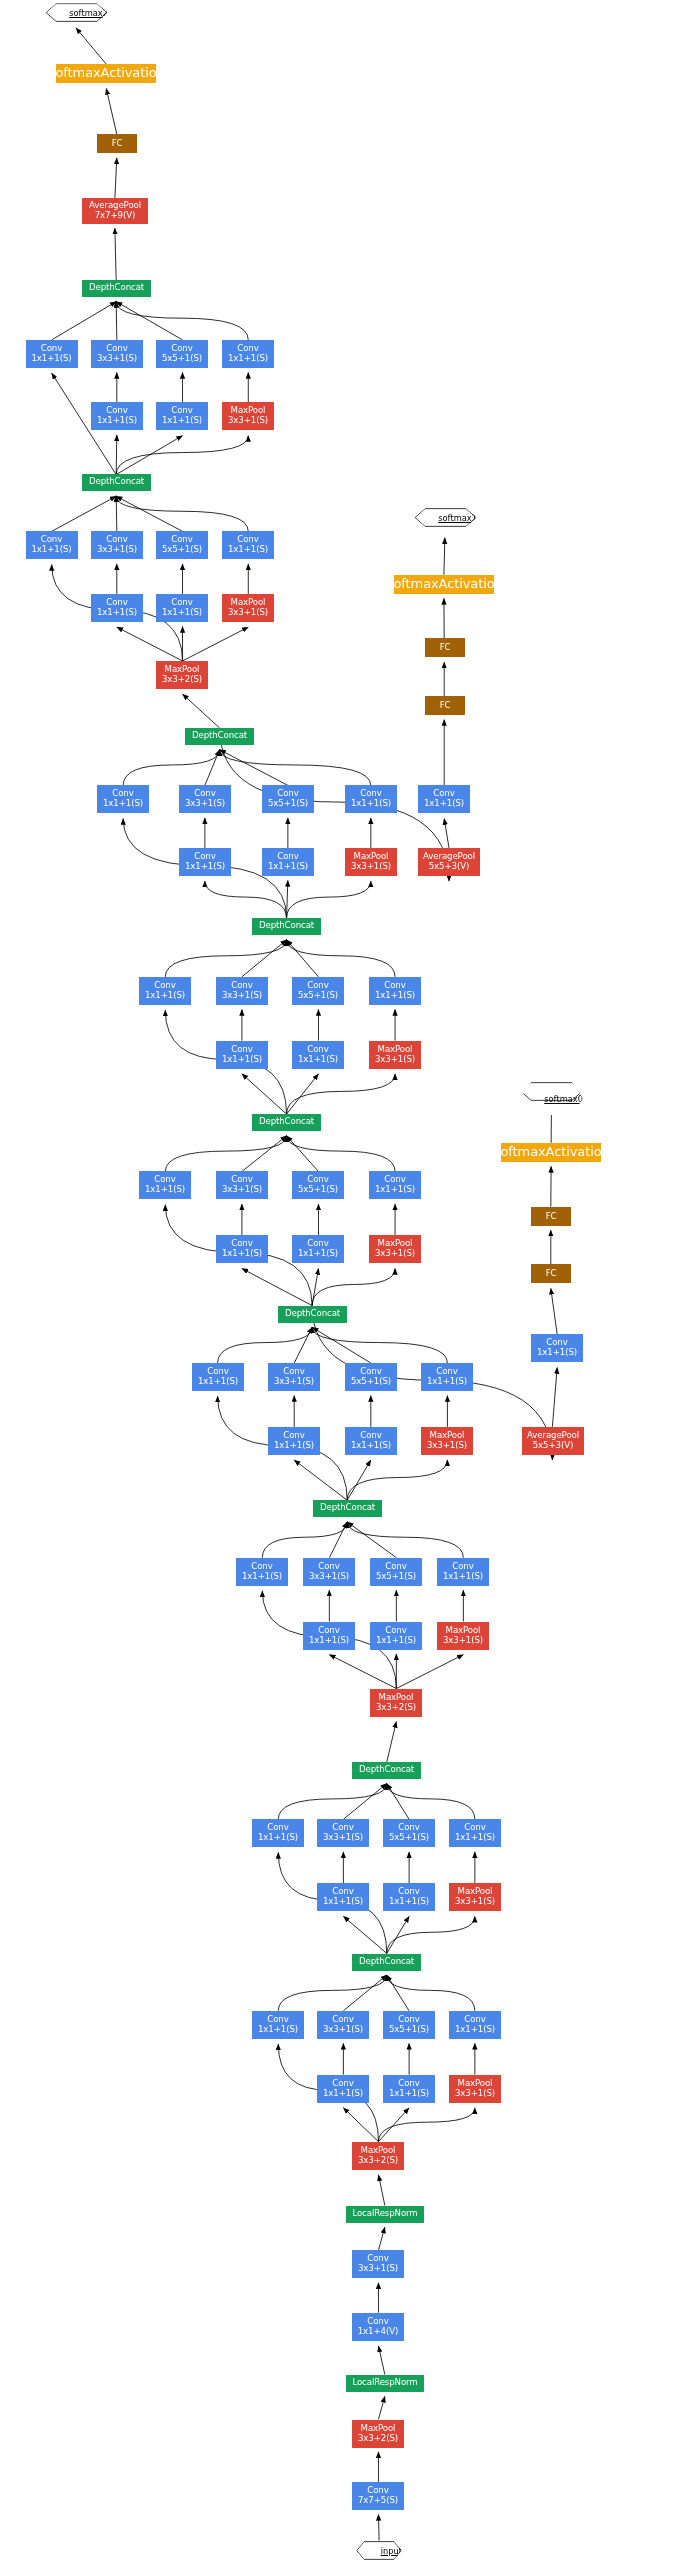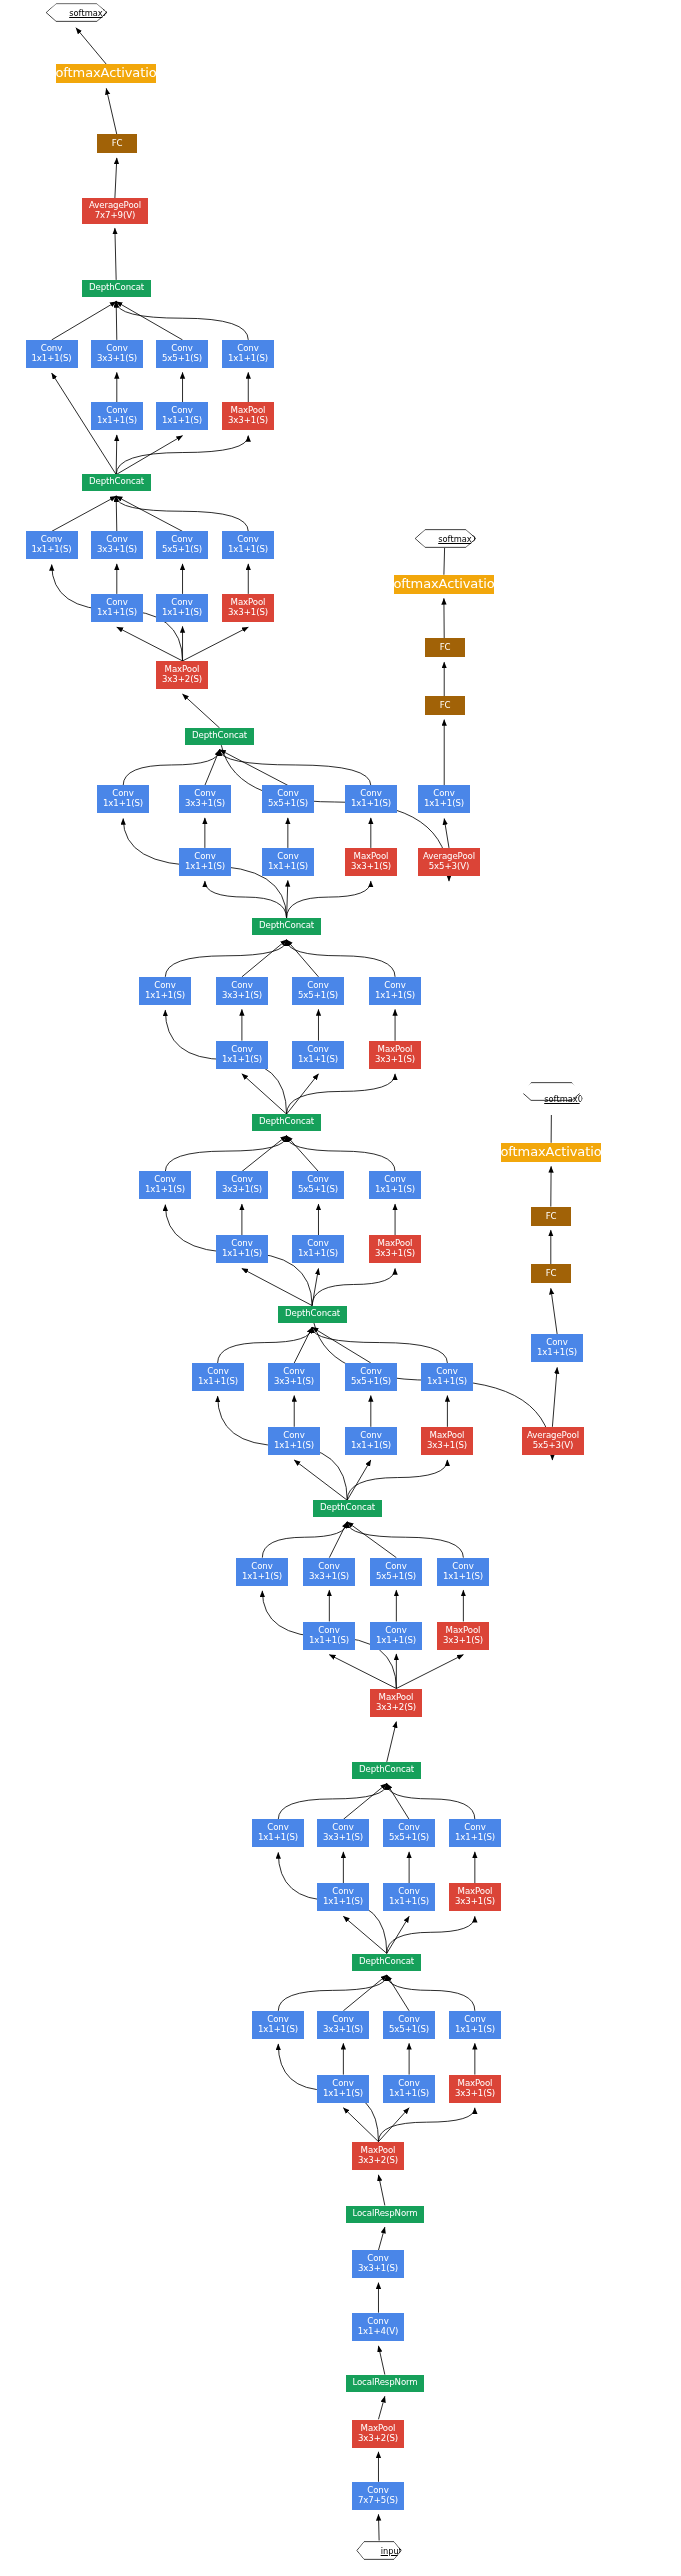--- a/index.html
+++ b/index.html
@@ -234,21 +234,21 @@
         <span class="l2">1x1+1(S)</span>
       </div>
       <div class="node n-pool" style="left: 222px; top: 594px; width: 52px; height: 28px;">
         <span class="l1">MaxPool</span>
         <span class="l2">3x3+1(S)</span>
       </div>
       <div class="node n-pool" style="left: 156px; top: 661px; width: 52px; height: 28px;">
         <span class="l1">MaxPool</span>
         <span class="l2">3x3+2(S)</span>
       </div>
-      <div class="octagon" style="left: 414px; top: 529px; width: 63px; height: 19px;">
+      <div class="octagon" style="left: 414px; top: 508px; width: 63px; height: 19px;">
         <svg width="63" height="19" style="position: absolute; left: 0px; top: 0px;" viewBox="0 0 98 30">
           <polygon points="16.66,1 81.34,1 97,15 81.34,29 16.66,29 1,15" fill="#ffffff" stroke="#000000" stroke-width="1.2"></polygon>
         </svg>
         <span class="l1" style="position: relative;">softmax1</span>
       </div>
       <div class="node n-softmax" style="left: 394px; top: 575px; width: 100px; height: 19px;">
         <span class="l1">SoftmaxActivation</span>
       </div>
       <div class="node n-fc" style="left: 425px; top: 638px; width: 40px; height: 19px;">
         <span class="l1">FC</span>

